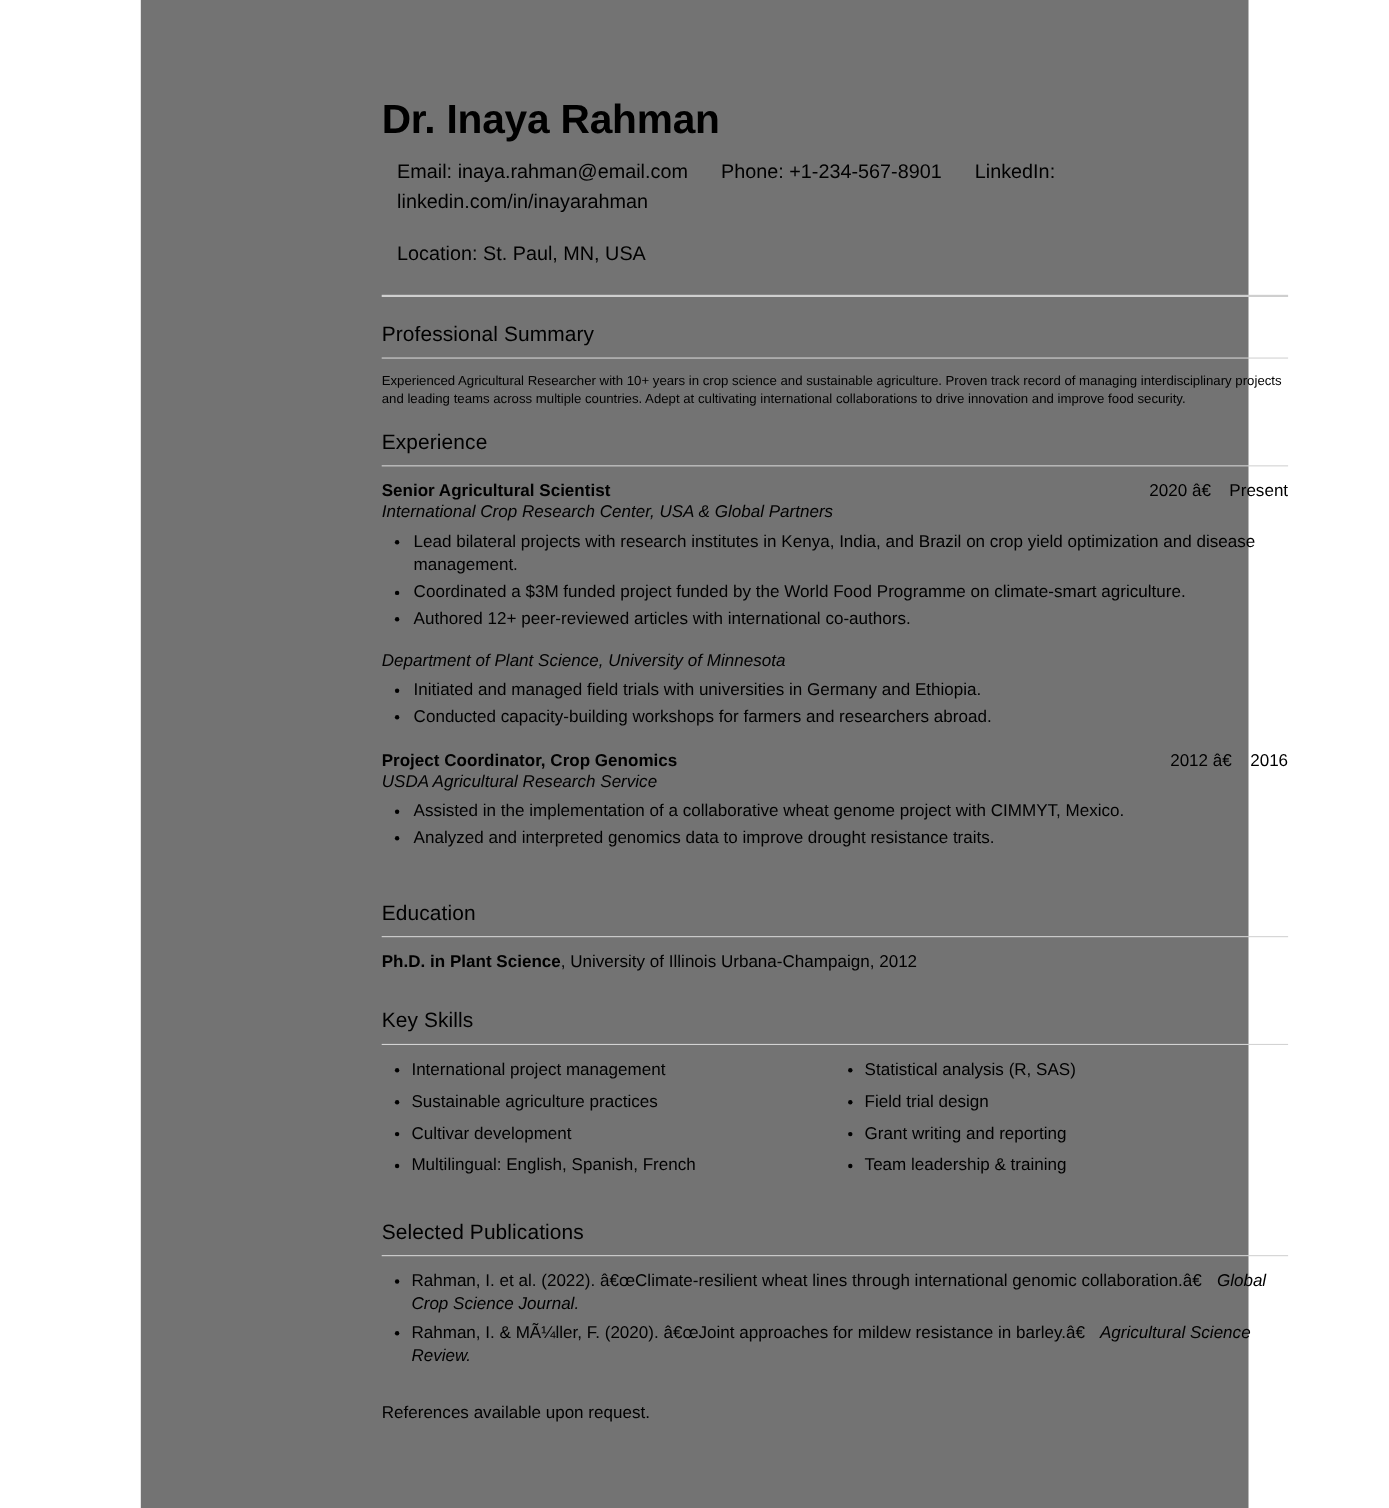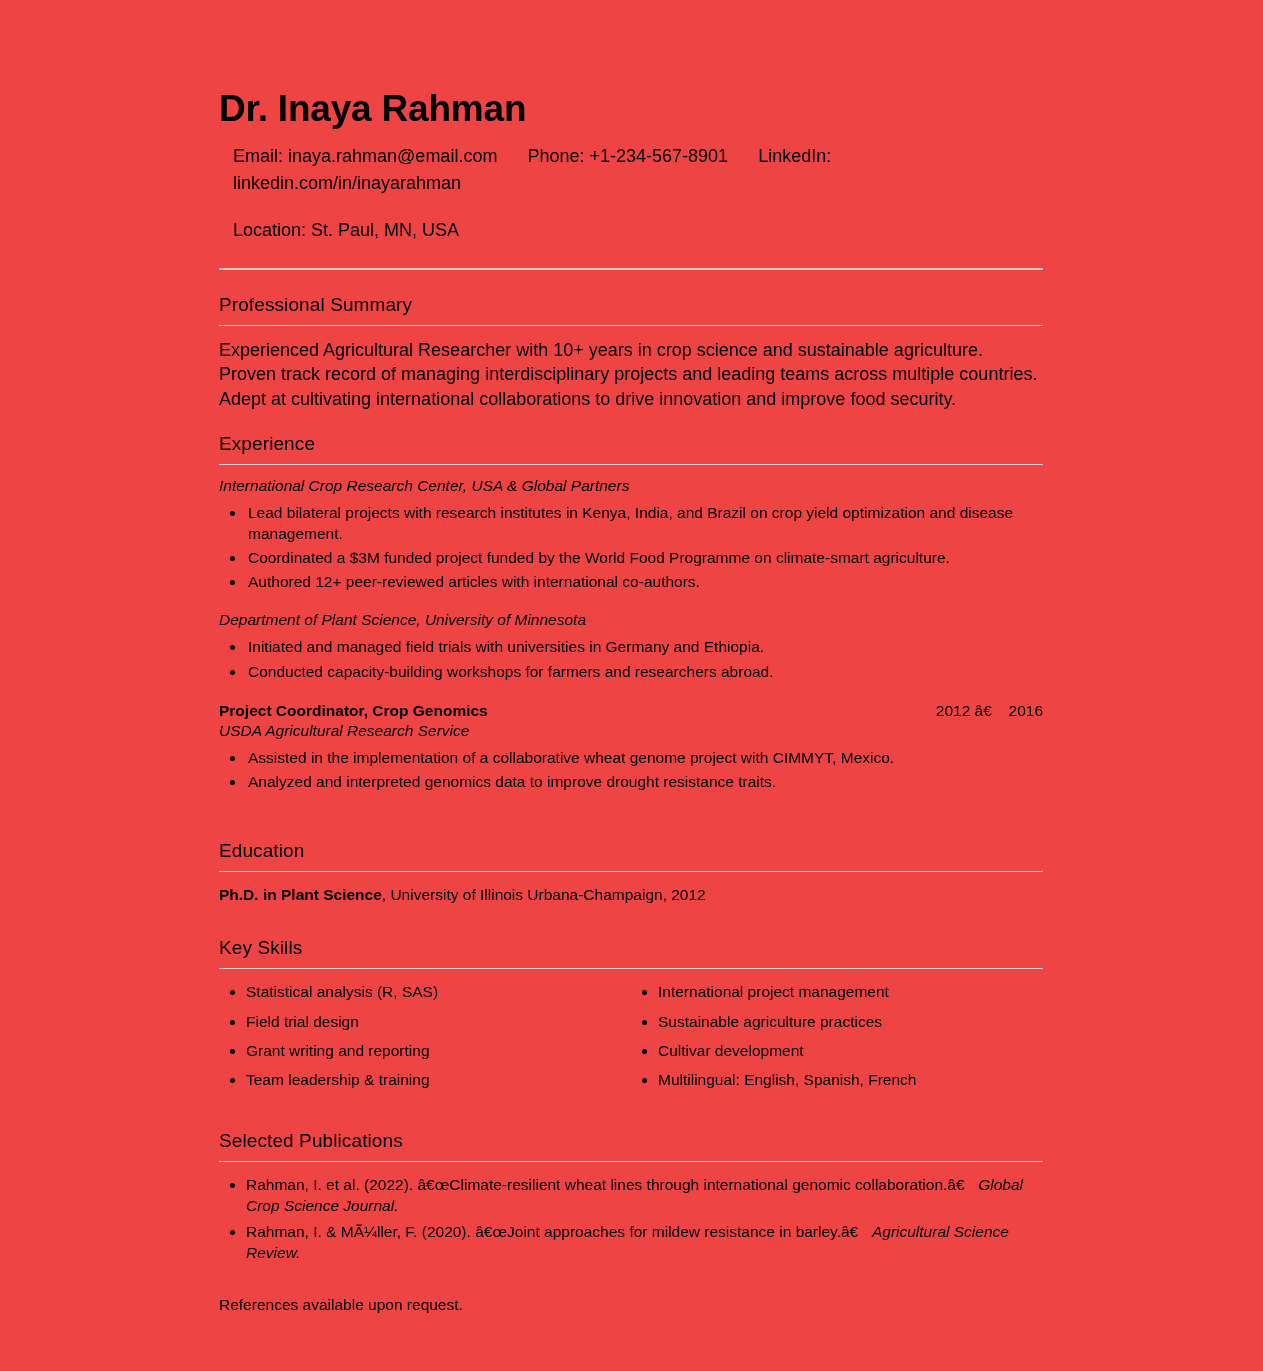--- a/index.html
+++ b/index.html
@@ -8,24 +8,24 @@
     padding: 0;
     background: #ffffff;
   }
   body {
     font-family: "Liberation Sans", sans-serif;
     color: #000000;
     -webkit-font-smoothing: antialiased;
   }
   .page {
     position: relative;
-    width: 1263px;
+    width: 1007px;
     min-height: 1371px;
     margin: 0 auto;
-    background: #ef4444;
+    background: #737373;
     box-sizing: border-box;
   }
   .content {
     position: absolute;
     left: 219px;
     top: 88px;
     width: 824px;
   }
 
   
@@ -75,21 +75,21 @@
   }
   .section-rule {
     height: 0;
     border: 0;
     border-top: 1px solid #d3d3d3;
     margin: 0 0 12px 0;
     width: 824px;
   }
 
   .summary-text {
-    font-size: 18px;
+    font-size: 12px;
     line-height: 1.36;
     margin: 0;
     color: #000;
     text-align: left;
   }
 
   
   .job {
     margin-bottom: 4px;
   }
@@ -224,20 +224,24 @@
       <h2 class="section-title">Professional Summary</h2>
       <hr class="section-rule">
       <p class="summary-text">Experienced Agricultural Researcher with 10+ years in crop science and sustainable agriculture. Proven track record of managing interdisciplinary projects and leading teams across multiple countries. Adept at cultivating international collaborations to drive innovation and improve food security.</p>
     </div>
 
     <div class="section exp-section">
       <h2 class="section-title">Experience</h2>
       <hr class="section-rule">
 
       <div class="job">
+        <div class="job-head">
+          <span class="job-title">Senior Agricultural Scientist</span>
+          <span class="job-dates">2020 â€ Present</span>
+        </div>
         <div class="job-org">International Crop Research Center, USA &amp; Global Partners</div>
         <ul class="bullets">
           <li>Lead bilateral projects with research institutes in Kenya, India, and Brazil on crop yield optimization and disease management.</li>
           <li>Coordinated a $3M funded project funded by the World Food Programme on climate-smart agriculture.</li>
           <li>Authored 12+ peer-reviewed articles with international co-authors.</li>
         </ul>
       </div>
 
       <div class="job">
         <div class="job-org">Department of Plant Science, University of Minnesota</div>
@@ -269,34 +273,34 @@
       </div>
     </div>
 
     <div class="section skills-section">
       <h2 class="section-title">Key Skills</h2>
       <hr class="section-rule">
 
       <div class="skills-wrap">
         <div class="skills-col">
           <ul>
+            <li>International project management</li>
+            <li>Sustainable agriculture practices</li>
+            <li>Cultivar development</li>
+            <li>Multilingual: English, Spanish, French</li>
+          </ul>
+        </div>
+        <div class="skills-col">
+          <ul>
             <li>Statistical analysis (R, SAS)</li>
             <li>Field trial design</li>
             <li>Grant writing and reporting</li>
             <li>Team leadership &amp; training</li>
           </ul>
         </div>
-        <div class="skills-col">
-          <ul>
-            <li>International project management</li>
-            <li>Sustainable agriculture practices</li>
-            <li>Cultivar development</li>
-            <li>Multilingual: English, Spanish, French</li>
-          </ul>
-        </div>
       </div>
     </div>
 
     <div class="section pubs-section">
       <h2 class="section-title">Selected Publications</h2>
       <hr class="section-rule">
 
       <ul class="pubs">
         <li><span>Rahman, I. et al. (2022). â€œClimate-resilient wheat lines through international genomic collaboration.â€ </span><em>Global Crop Science Journal.</em></li>
         <li><span>Rahman, I. &amp; MÃ¼ller, F. (2020). â€œJoint approaches for mildew resistance in barley.â€ </span><em>Agricultural Science Review.</em></li>

